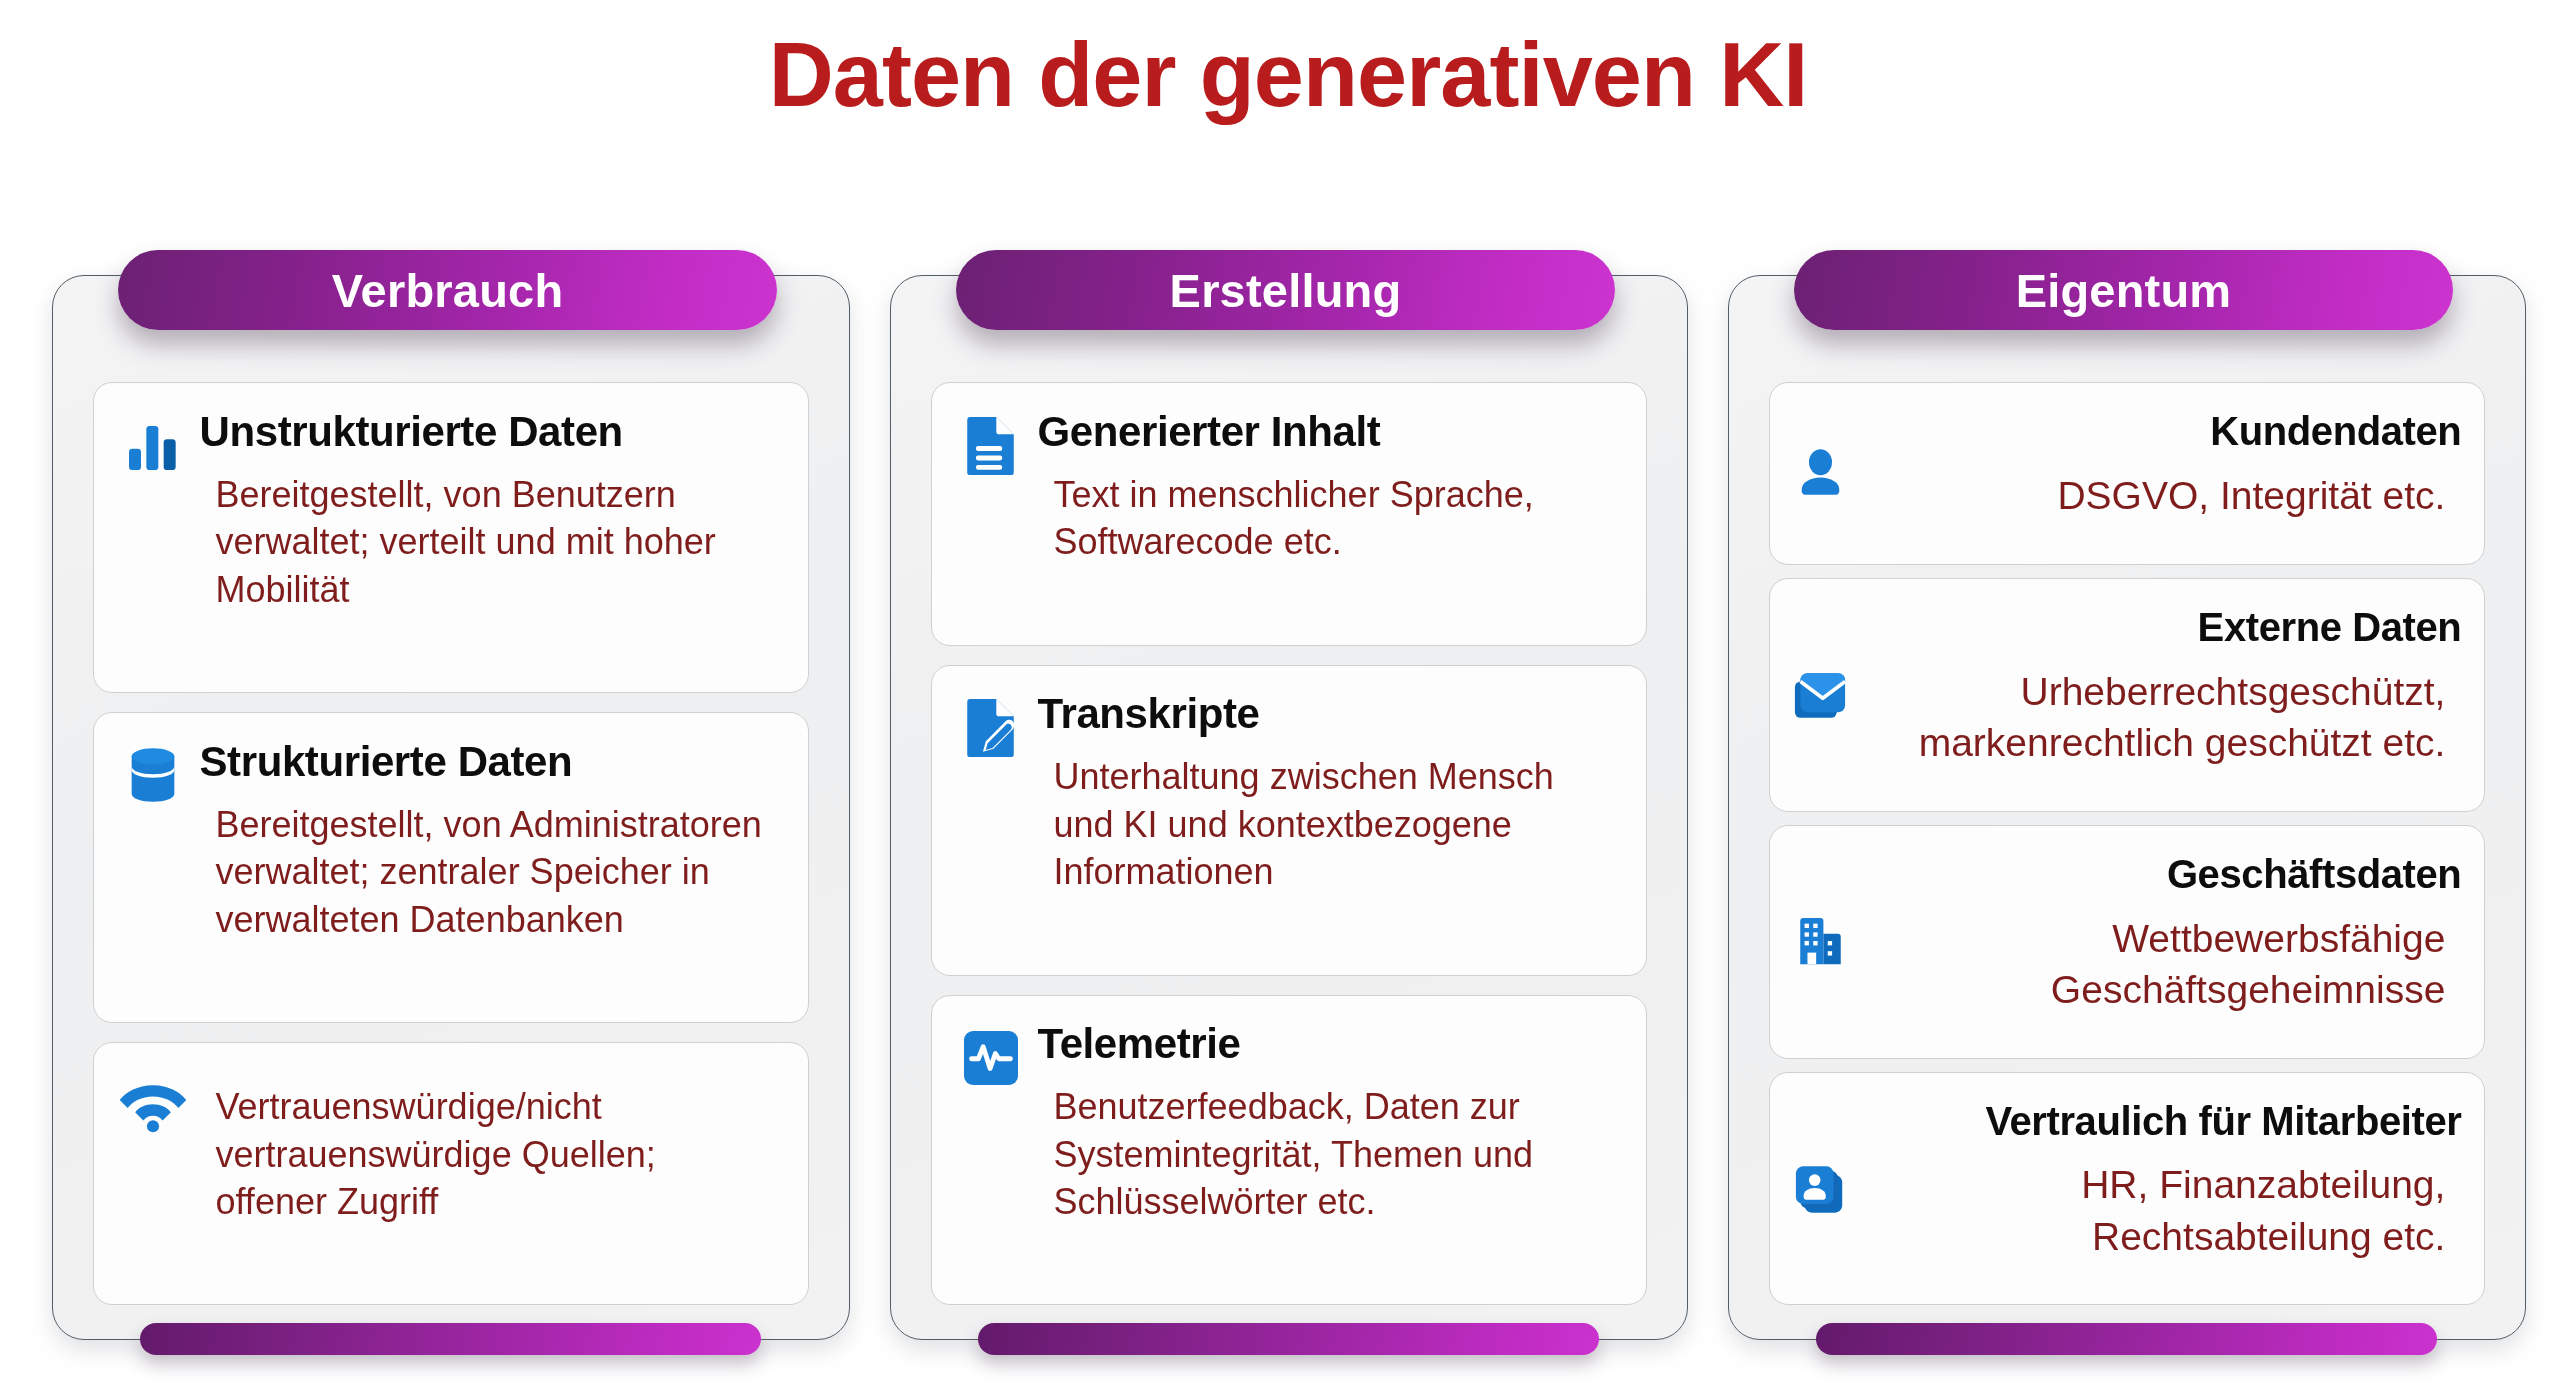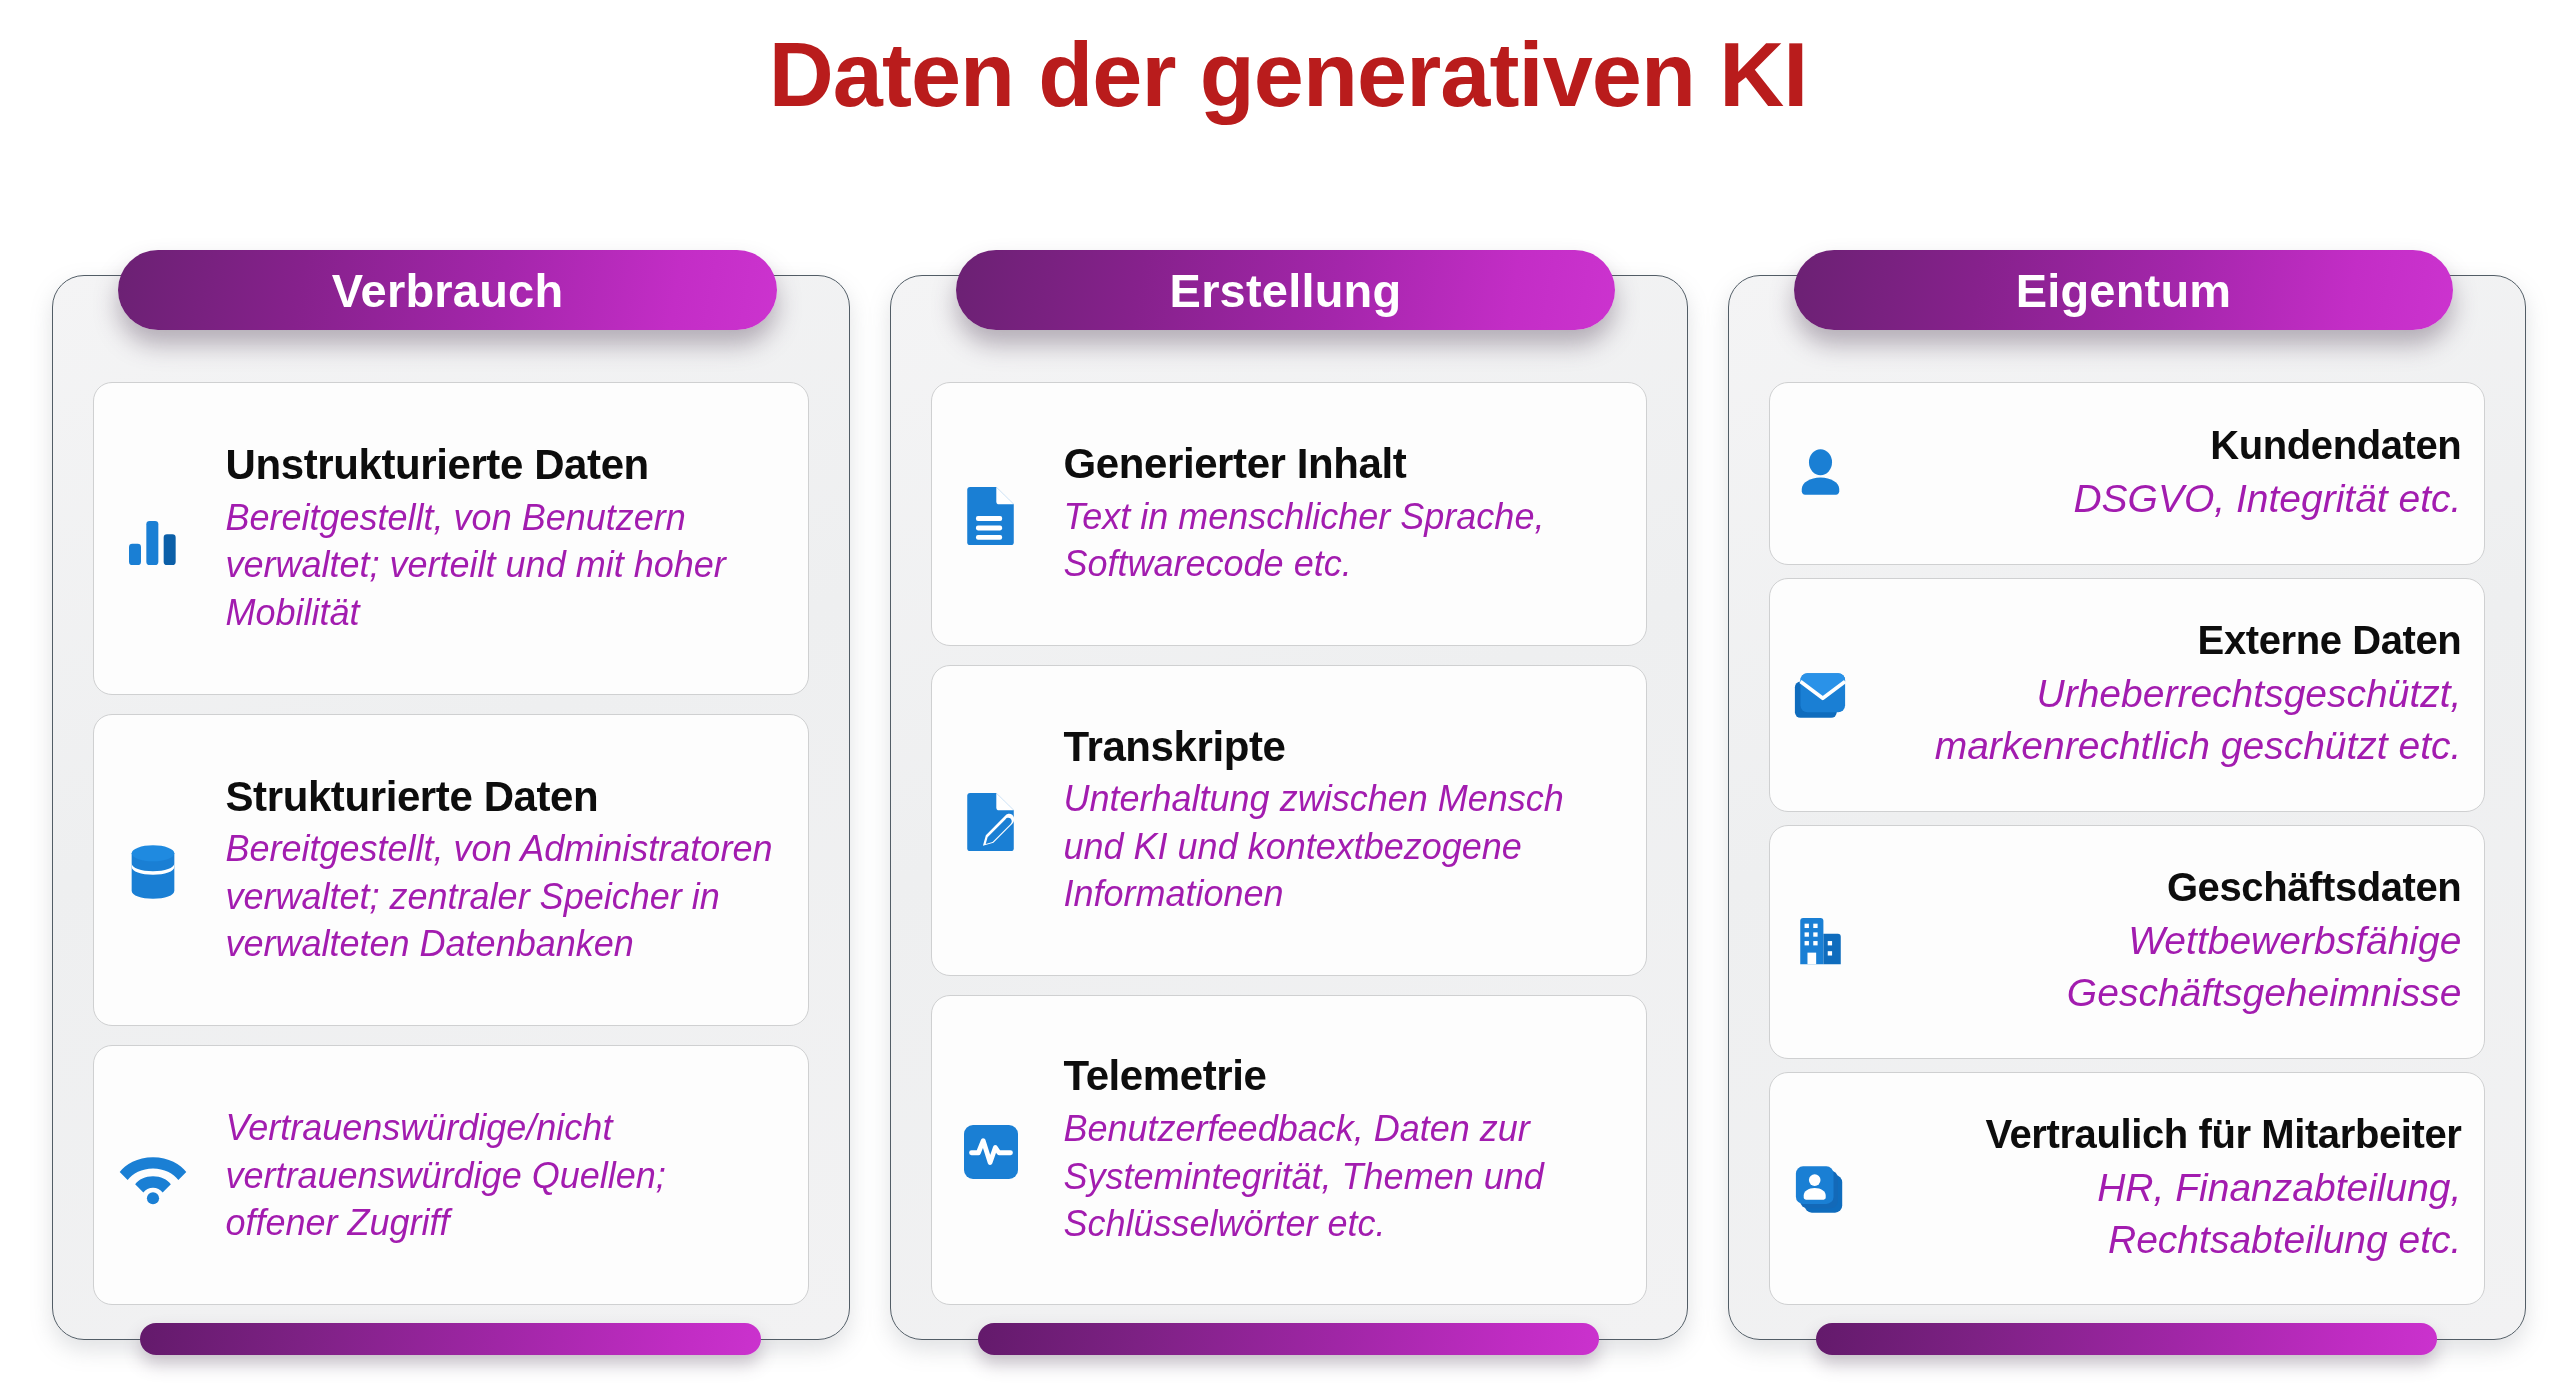--- a/index.html
+++ b/index.html
@@ -113,22 +113,22 @@
   }
   .cards.tight { gap: 13px; text-align: right; }
 
   .card {
     box-sizing: border-box;
     background: #fdfdfd;
     border: 1.9px solid #cfd0d1;
     border-radius: 19px;
     padding: 24.5px 28px 24.5px 24.5px;
     display: flex;
-    align-items: center;
-    gap: 39px;
+    align-items: flex-start;
+    gap: 13px;
     flex: 1 1 auto;
   }
   .card.v-center { align-items: center; }
 
   .card-icon {
     flex: 0 0 auto;
     width: 68px;
     height: 68px;
     display: flex;
     align-items: center;
@@ -147,24 +147,23 @@
     color: #0d0d0d;
     line-height: 1.12;
     margin: 0 0 5.6px 0;
     letter-spacing: -0.4px;
     white-space: nowrap;
   }
   .card-title.wrapok { white-space: normal; }
   .card-desc {
     font-size: 36px;
     font-weight: 400;
-    color: #a21caf;
+    color: #7f1d1d;
     line-height: 1.32;
-    margin: 0;
-    font-style: italic;
+    margin: 16px;
   }
 
   
   .col-2 .card-title { font-size: 40px; }
   .col-2 .card-desc  { font-size: 39px; }
   .col-2 .card { padding: 17px 22.6px 17px 21px; gap: 17px; }
   .col-2 .card-icon { width: 58px; height: 58px; margin-top: 1.9px; }
 </style>
 </head>
 <body>

